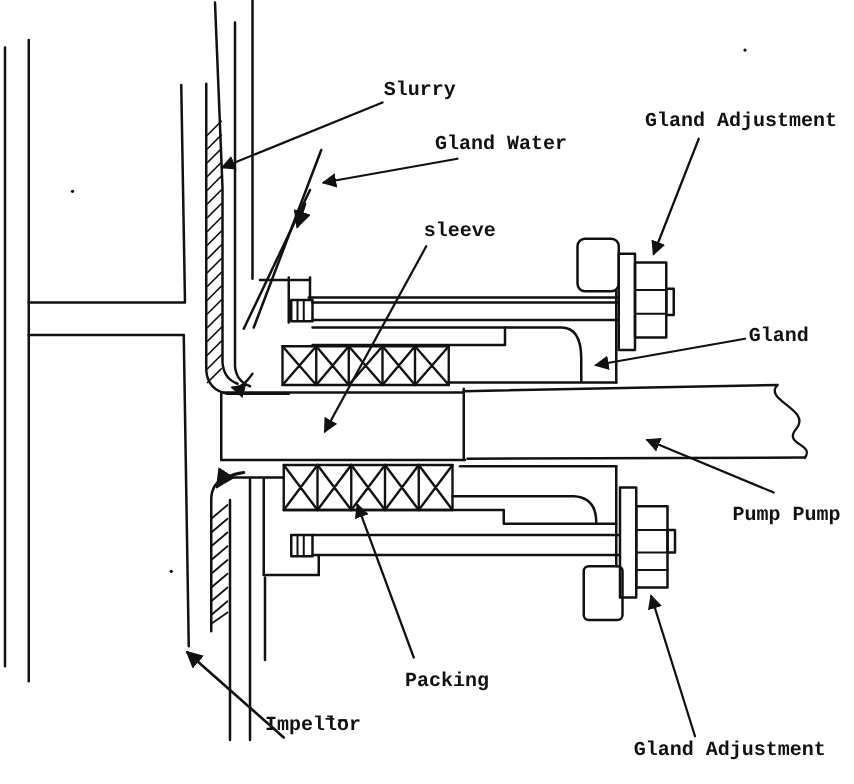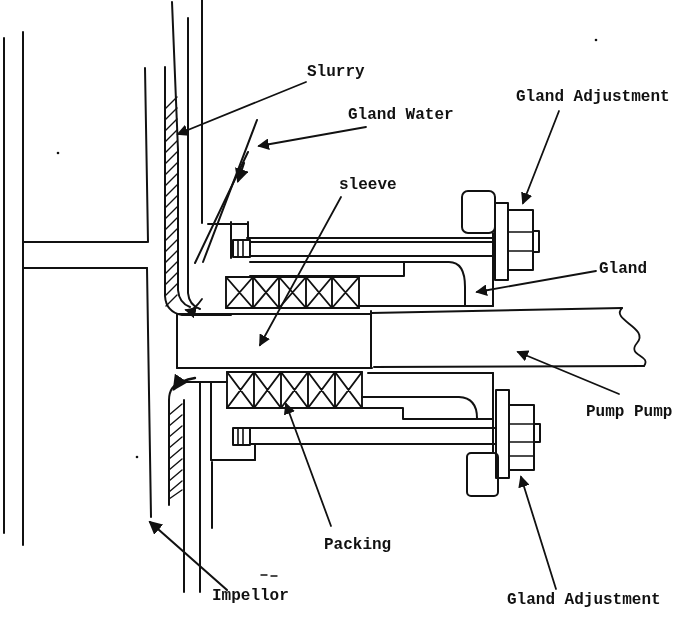--- a/index.html
+++ b/index.html
@@ -16,21 +16,21 @@
   }
   
   .lbl-slurry{left:307px;top:64px;}
   .lbl-gland-water{left:329px;top:107px;margin-left:19px;}
   .lbl-sleeve{left:339px;top:177px;}
   .lbl-gland-adj-top{left:516px;top:89px;}
   .lbl-gland{left:599px;top:261px;}
   .lbl-pump-shaft{left:586px;top:404px;}
   .lbl-gland-adj-bottom{left:507px;top:592px;}
   .lbl-packing{left:292px;top:537px;margin-left:32px;}
-  .lbl-impellor{left:212px;top:572px;margin-top:16px;}
+  .lbl-impellor{left:212px;top:572px;}
 </style>
 </head>
 <body>
 
 <div id="stage">
 
   <svg id="drawing" width="683" height="627" viewBox="0 0 683 627" fill="none" stroke="#111" stroke-width="2" stroke-linecap="round" stroke-linejoin="round">
 
     <defs>
       <marker id="ah" viewBox="0 0 10 10" refX="8.5" refY="5" markerWidth="6.5" markerHeight="6.5" orient="auto-start-reverse">

